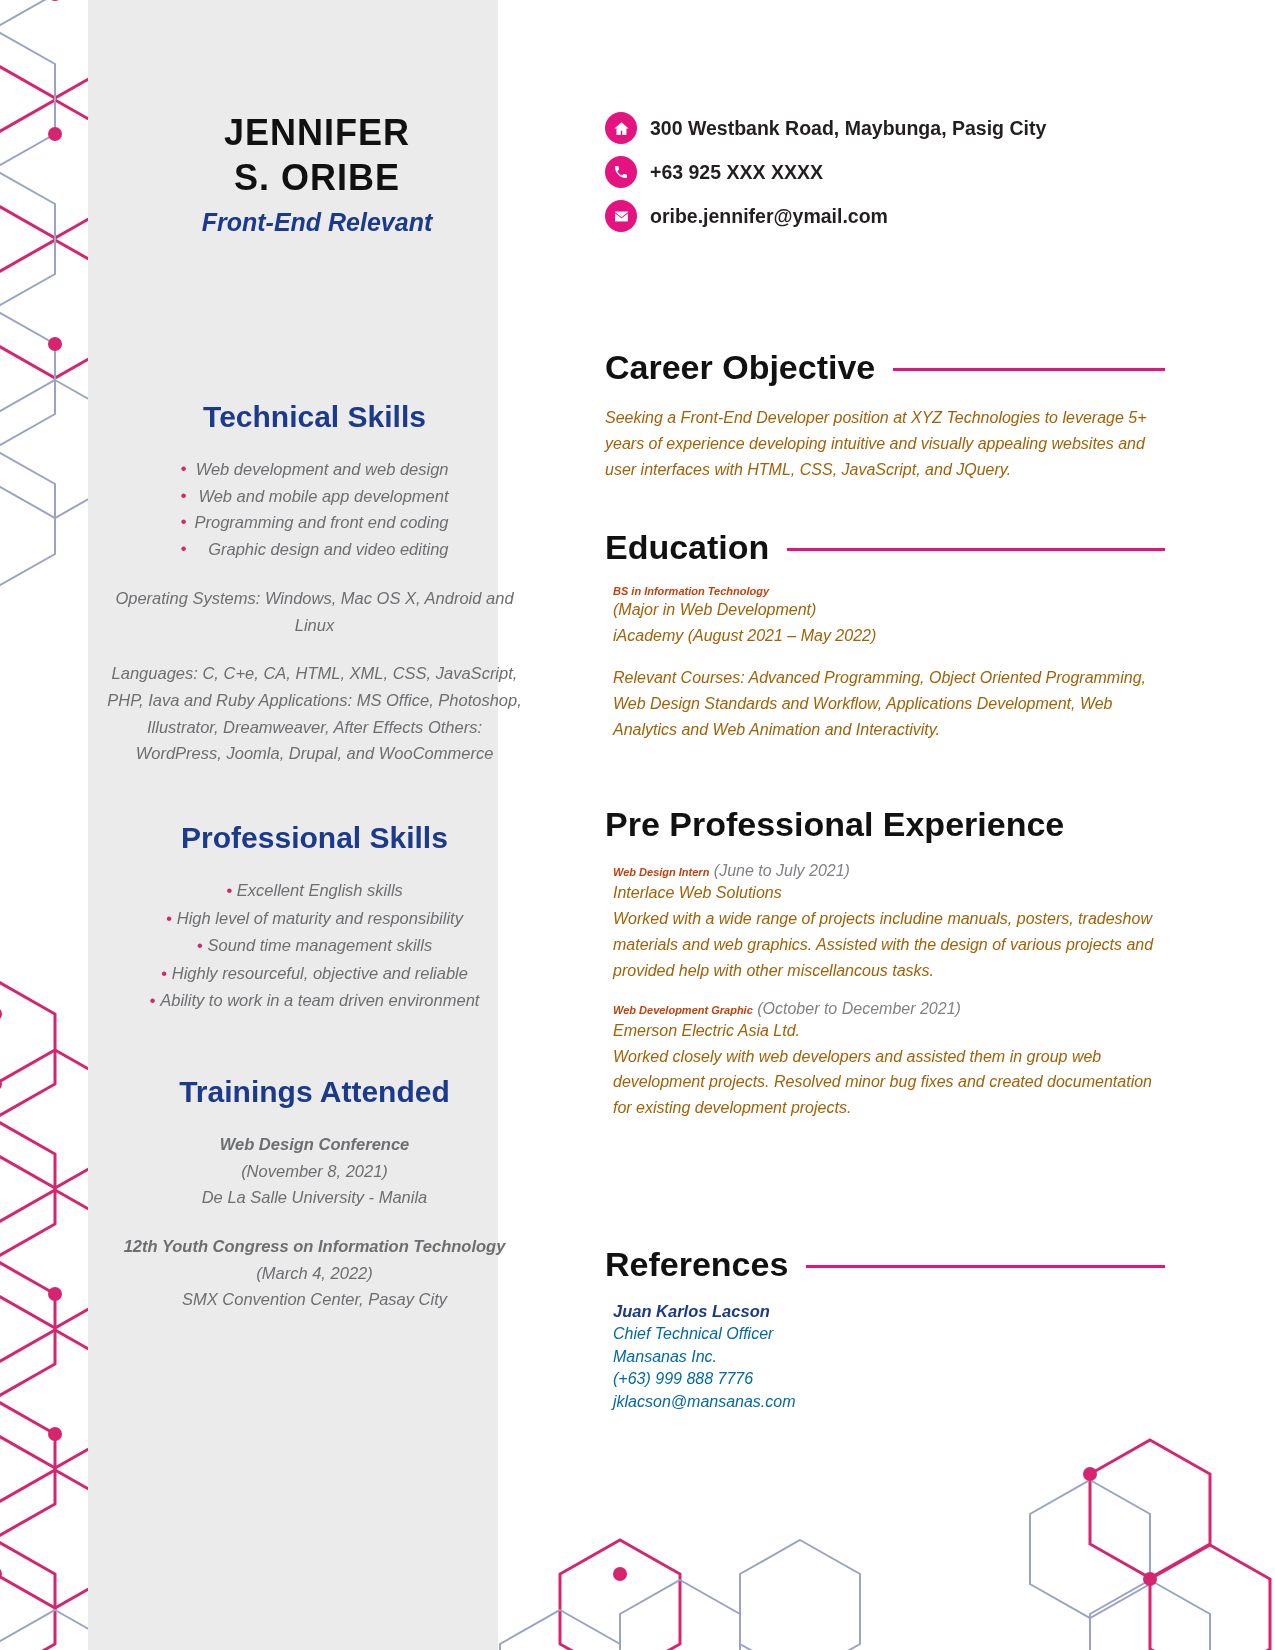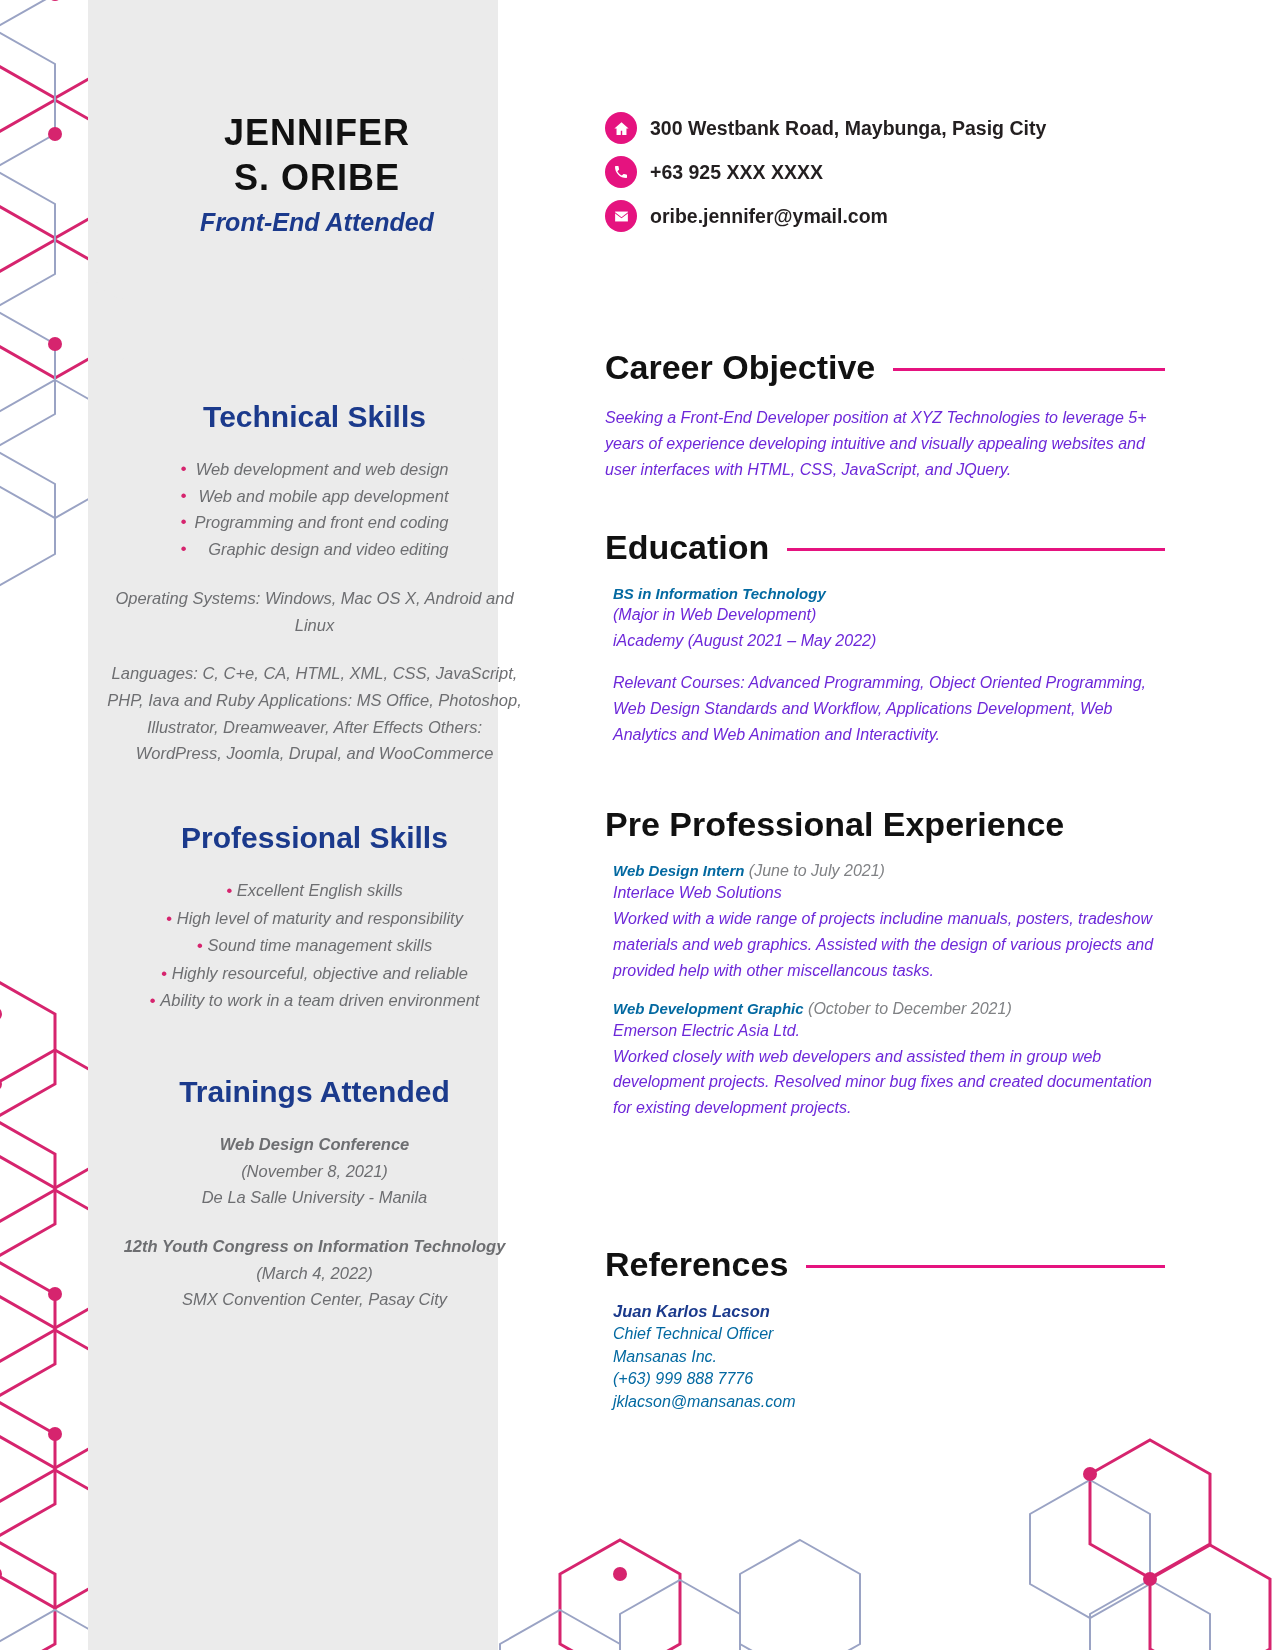--- a/index.html
+++ b/index.html
@@ -185,27 +185,27 @@
     height: 3px;
     background: #e5137f;
     flex: 1;
     margin-left: 18px;
     margin-top: 4px;
   }
   .sec-body {
     font-size: 16px;
     font-style: italic;
     line-height: 1.62;
-    color: #6d28d9;
+    color: #a16207;
   }
   .job-title {
-    font-size: 15px;
-    font-weight: bold;
-    font-style: italic;
-    color: #0369a1;
+    font-size: 11px;
+    font-weight: bold;
+    font-style: italic;
+    color: #c2410c;
   }
   .job-date {
     font-size: 16px;
     font-style: italic;
     color: #808285;
   }
   .gap { height: 16px; }
   .ref-name {
     font-size: 16.5px;
     font-weight: bold;
@@ -273,21 +273,21 @@
     <circle cx="1090" cy="1474" r="7"></circle>
     <circle cx="1150" cy="1579" r="7"></circle>
   </g>
 </svg>
 
 <div class="left-col"></div>
 <div class="name-card">
   <div class="name-block">
     <div class="name-line">JENNIFER</div>
     <div class="name-line">S. ORIBE</div>
-    <div class="role-line">Front-End Attended</div>
+    <div class="role-line">Front-End Relevant</div>
   </div>
 </div>
 <div class="left-panel"></div>
 
 <div class="left-content">
 
   <div class="side-section">
     <h2 class="side-head">Technical Skills</h2>
     <ul class="bullet-list">
       <li>Web development and web design</li>

